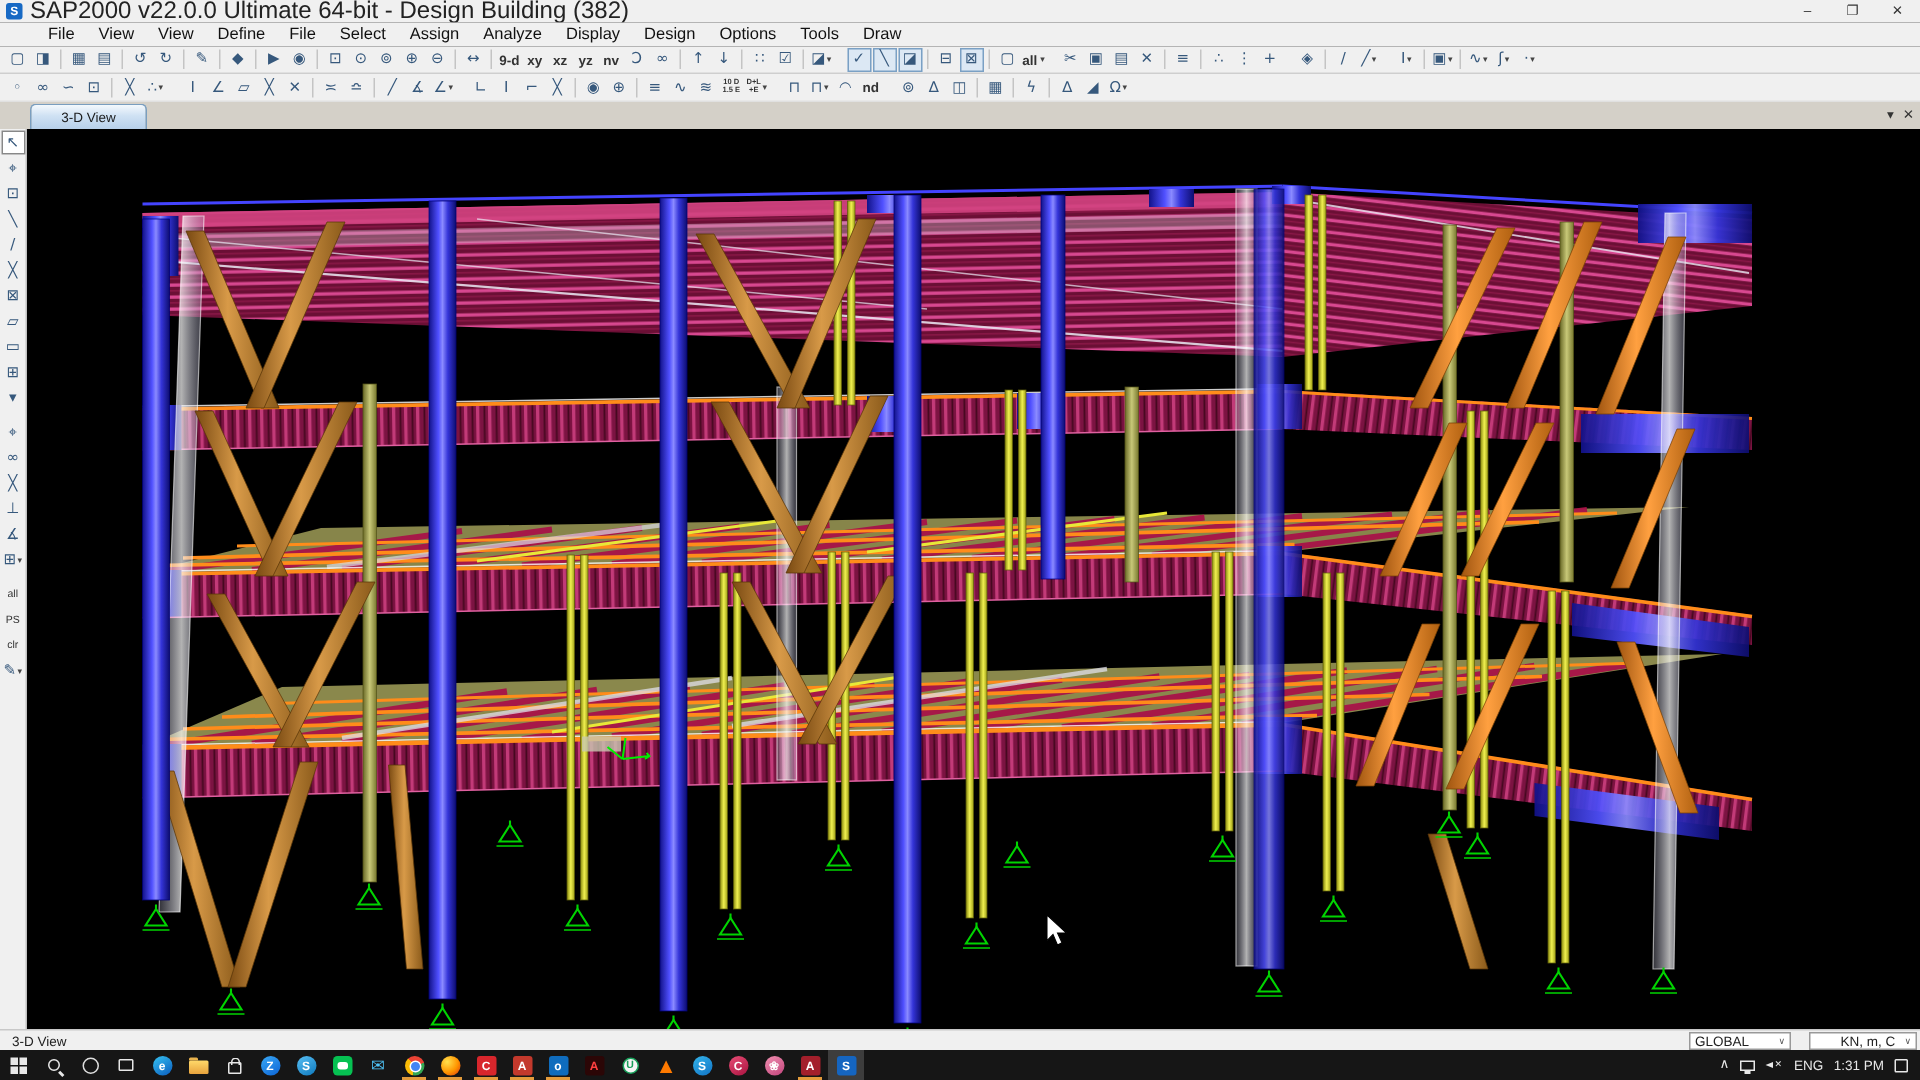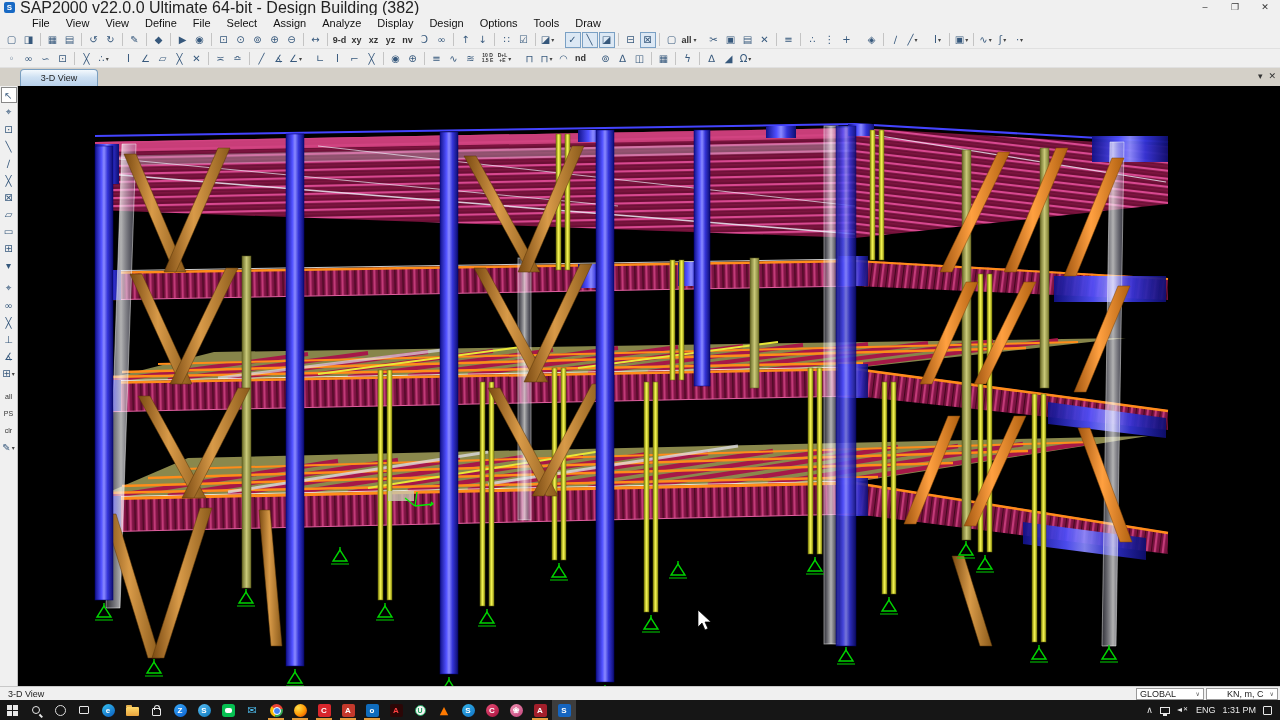--- a/index.html
+++ b/index.html
@@ -47,21 +47,21 @@
           font-family:"DejaVu Sans", sans-serif; font-size:10px; color:#36587c; }
   .rbtn.selected { border:1px solid #888; background:#ffffff; }
   .rbtn .rtext { font-family:"Liberation Sans", sans-serif; font-size:7px; color:#333; }
   .rgap { height:6px; }
   .viewport { flex:1 1 auto; background:#000; position:relative; }
   .viewport svg { position:absolute; left:0; top:0; }
 
   
   .statusbar { height:14px; background:#f0f0f0; border-top:1px solid #c8c8c8; display:flex; align-items:center; font-size:9px; color:#222; flex:0 0 auto; }
   .status-left { padding-left:8px; }
-  .status-right { margin-left:auto; display:flex; gap:2px; padding-right:2px; }
+  .status-right { margin-left:auto; display:flex; gap:12px; padding-right:2px; }
   .sel { height:12px; background:#fff; border:1px solid #999; display:flex; align-items:center; padding:0 3px; gap:4px; }
   .sel .sel-caret { font-size:6px; color:#555; }
   .sel-csys { width:68px; justify-content:space-between; }
   .sel-units { width:72px; justify-content:space-between;padding-left:20px; }
 
   
   .taskbar { height:20px; background:#161616; display:flex; align-items:center; flex:0 0 auto; }
   .tb-icons { display:flex; height:20px; }
   .tb-cell { width:24px; height:20px; display:flex; align-items:center; justify-content:center; position:relative; }
   .tb-cell.active { background:#3d3d3d; }

